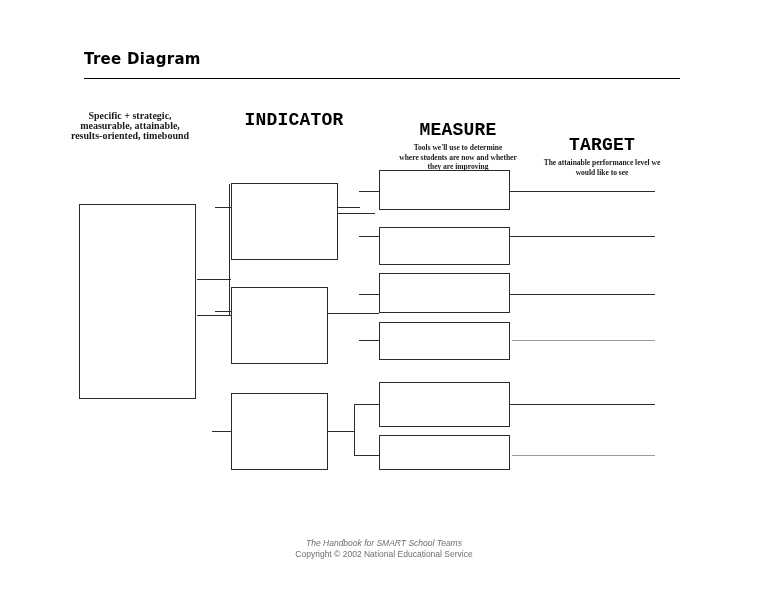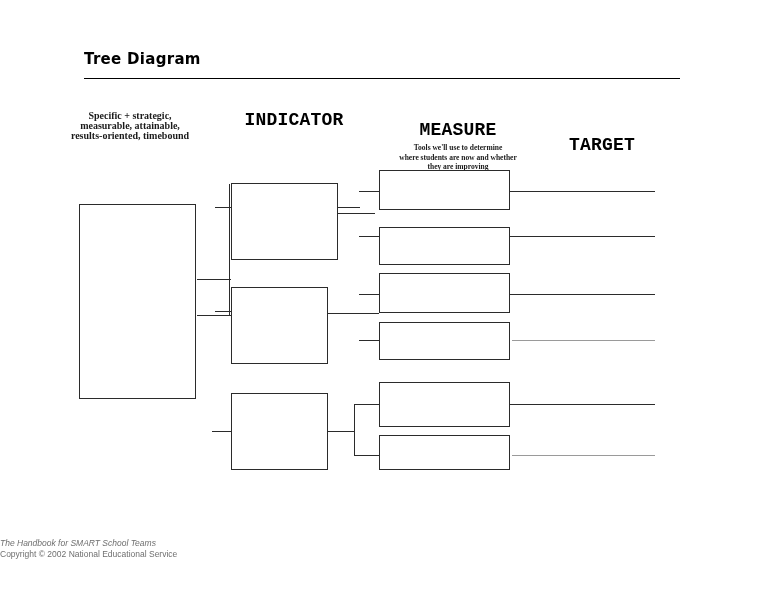--- a/index.html
+++ b/index.html
@@ -95,21 +95,21 @@
     height: 1.4px;
     background: #2b2b2b;
   }
   .target-rule.faint { background: #9a9a9a; }
 
   
   .footer {
     position: absolute;
     left: 0;
     width: 768px;
-    text-align: left;
+    text-align: center;
     color: #6f6f6f;
     font-family: "Liberation Sans", sans-serif;
   }
   #footer-line1 { top: 538px; font-size: 8.5px; font-style: italic; }
   #footer-line2 { top: 549px; font-size: 8.5px; }
 </style>
 </head>
 <body>
 
 <div class="page">
@@ -129,20 +129,22 @@
 
   <div class="col-head" id="head-measure">
     <div class="col-title">MEASURE</div>
     <div class="col-sub" style="white-space: pre-line;">Tools we'll use to determine
 where students are now and whether
 they are improving</div>
   </div>
 
   <div class="col-head" id="head-target">
     <div class="col-title">TARGET</div>
+    <div class="col-sub" style="white-space: pre-line;">The attainable performance level we
+would like to see</div>
   </div>
 
   <div class="node-box" style="left:79px; top:204px; width:117px; height:195px;"></div>
 
   <div class="h-line" style="left:197px; top:279px; width:34px;"></div>
   <div class="h-line" style="left:197px; top:315px; width:34px;"></div>
   <div class="v-line" style="left:229px; top:184px; width:1.4px; height:131px;"></div>
   <div class="h-line" style="left:215px; top:207px; width:18px;"></div>
   <div class="h-line" style="left:215px; top:311px; width:18px;"></div>
   <div class="h-line" style="left:212px; top:431px; width:21px;"></div>

